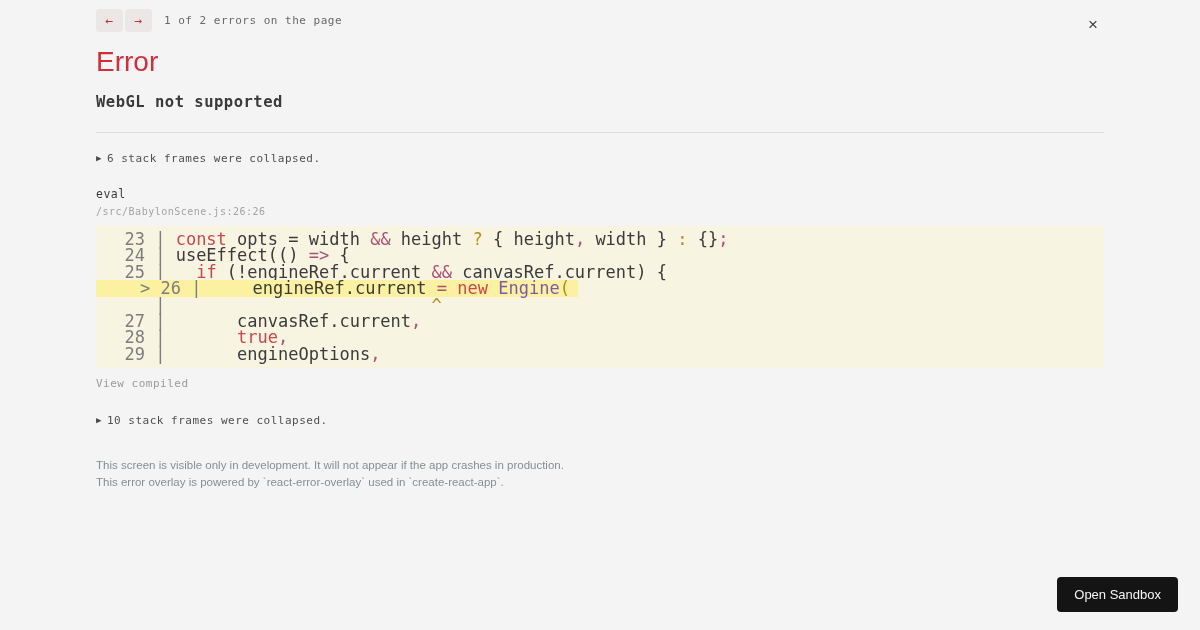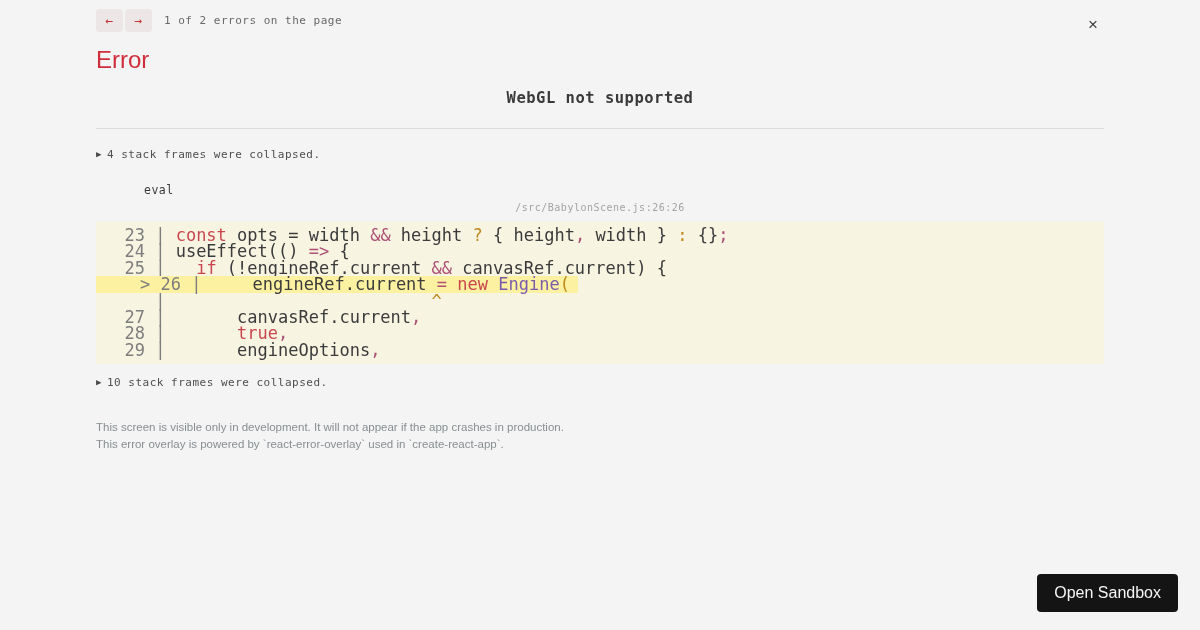--- a/index.html
+++ b/index.html
@@ -36,51 +36,51 @@
   .close-btn {
     position: absolute; top: 16px; right: 6px;
     background: none; border: none;
     font-size: 17px; color: #3f3f3f;
     cursor: pointer; line-height: 1;
     font-family: "Liberation Sans", sans-serif;
   }
   
   .error-title {
     margin-top: 14px;
-    font-size: 24px; font-weight: 400;
+    font-size: 28px; font-weight: 400;
     color: var(--title_red, #cf2f3c);
   }
   .error-message {
     margin-top: 15px;
     font-family: "DejaVu Sans Mono", monospace;
     font-weight: bold; font-size: 15.5px;
-    color: #3a3a3a; letter-spacing: 0.5px; text-align: center;
+    color: #3a3a3a; letter-spacing: 0.5px;
   }
   .divider {
     margin-top: 21px;
     border: none; border-top: 1px solid #dcdcdc;
     height: 0; width: 100%;
   }
   .collapsed-row {
     font-family: "DejaVu Sans Mono", monospace;
     font-size: 11px; color: #4f4f4f;
     cursor: pointer; letter-spacing: 0.5px;
   }
   .collapsed-top { margin-top: 19px; }
-  .collapsed-bottom { margin-top: 12px; }
+  .collapsed-bottom { margin-top: 24px; }
   .tri { font-size: 9px; color: #4a4a4a; margin-right: 5px; vertical-align: 1px; }
   .frame-fn {
     margin-top: 22px;
     font-family: "DejaVu Sans Mono", monospace;
-    font-size: 11.5px; color: #3a3a3a; letter-spacing: 0.5px; margin-left: 48px;
+    font-size: 11.5px; color: #3a3a3a; letter-spacing: 0.5px;
   }
   .frame-loc {
     margin-top: 5px;
     font-family: "DejaVu Sans Mono", monospace;
-    font-size: 10px; color: #a3a3a3; letter-spacing: 0.5px; text-align: center;
+    font-size: 10px; color: #a3a3a3; letter-spacing: 0.5px;
   }
   
   .code-frame {
     margin-top: 9px;
     width: 100%;
     background: var(--code_bg, #f7f4e2);
     padding: 5px 0 6px 0;
     font-family: "DejaVu Sans Mono", monospace;
     font-size: 17px; line-height: 16.4px;
     white-space: pre;
@@ -109,21 +109,21 @@
   }
   
   .sandbox-btn {
     position: absolute;
     right: 22px; bottom: 18px;
     background: var(--sandbox_bg, #141414);
     color: #f5f5f5;
     border: none; border-radius: 4px;
     padding: 10px 17px;
     font-family: "Liberation Sans", sans-serif;
-    font-size: 16px;
+    font-size: 13px;
     cursor: pointer;
   }
 </style>
 </head>
 <body>
 
 <div class="container">
 
   <div class="topbar">
     <button class="nav-btn">
@@ -139,28 +139,29 @@
     <span>×</span>
   </button>
 
   <h1 class="error-title">Error</h1>
 
   <div class="error-message">WebGL not supported</div>
 
   <hr class="divider">
 
   <div class="collapsed-row collapsed-top">
-    <span class="tri">▶</span><span>4 stack frames were collapsed.</span>
+    <span class="tri">▶</span><span>6 stack frames were collapsed.</span>
   </div>
 
   <div class="frame-fn">eval</div>
   <div class="frame-loc">/src/BabylonScene.js:26:26</div>
 
   <div class="code-frame"><div class="code-line"><span class="line-text"><span class="tok-num">  23 | </span><span class="tok-kw">const</span><span class="tok-txt"> opts = width </span><span class="tok-op">&amp;&amp;</span><span class="tok-txt"> height </span><span class="tok-punct">?</span><span class="tok-txt"> { height</span><span class="tok-op">,</span><span class="tok-txt"> width } </span><span class="tok-punct">:</span><span class="tok-txt"> {}</span><span class="tok-op">;</span></span></div><div class="code-line"><span class="line-text"><span class="tok-num">  24 | </span><span class="tok-txt">useEffect(() </span><span class="tok-op">=&gt;</span><span class="tok-txt"> {</span></span></div><div class="code-line"><span class="line-text"><span class="tok-num">  25 | </span><span class="tok-txt">  </span><span class="tok-kw">if</span><span class="tok-txt"> (!engineRef.current </span><span class="tok-op">&amp;&amp;</span><span class="tok-txt"> canvasRef.current) {</span></span></div><div class="code-line hl"><span class="line-text"><span class="tok-num">&gt; 26 | </span><span class="tok-txt">    engineRef.current </span><span class="tok-op">=</span><span class="tok-txt"> </span><span class="tok-kw">new</span><span class="tok-txt"> </span><span class="tok-type">Engine</span><span class="tok-punct">(</span></span></div><div class="code-line"><span class="line-text"><span class="tok-num">     | </span><span class="tok-txt">                         </span><span class="tok-punct">^</span></span></div><div class="code-line"><span class="line-text"><span class="tok-num">  27 | </span><span class="tok-txt">      canvasRef.current</span><span class="tok-op">,</span></span></div><div class="code-line"><span class="line-text"><span class="tok-num">  28 | </span><span class="tok-txt">      </span><span class="tok-kw">true</span><span class="tok-op">,</span></span></div><div class="code-line"><span class="line-text"><span class="tok-num">  29 | </span><span class="tok-txt">      engineOptions</span><span class="tok-op">,</span></span></div></div>
 
+  <div class="view-compiled">View compiled</div>
 
   <div class="collapsed-row collapsed-bottom">
     <span class="tri">▶</span><span>10 stack frames were collapsed.</span>
   </div>
 
   <div class="footer">
     <div class="footer-line">This screen is visible only in development. It will not appear if the app crashes in production.</div>
     <div class="footer-line">This error overlay is powered by `react-error-overlay` used in `create-react-app`.</div>
   </div>
 

